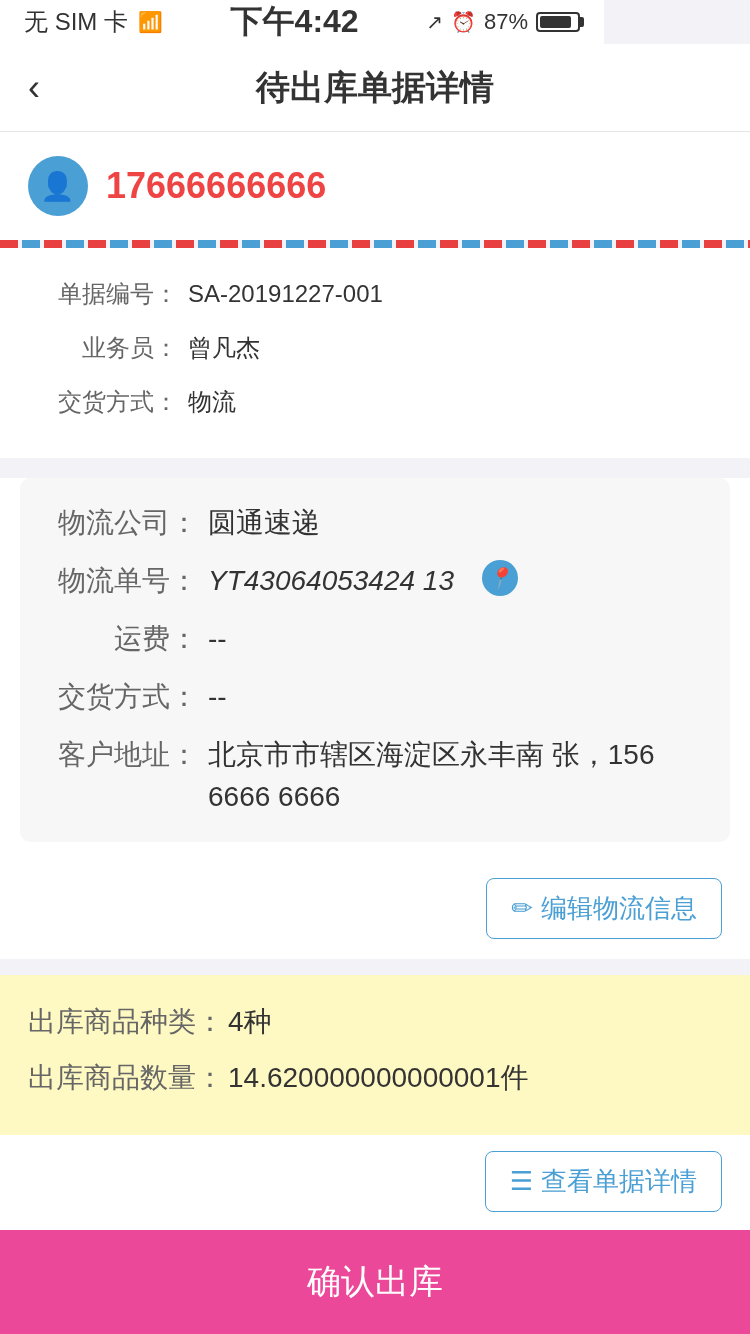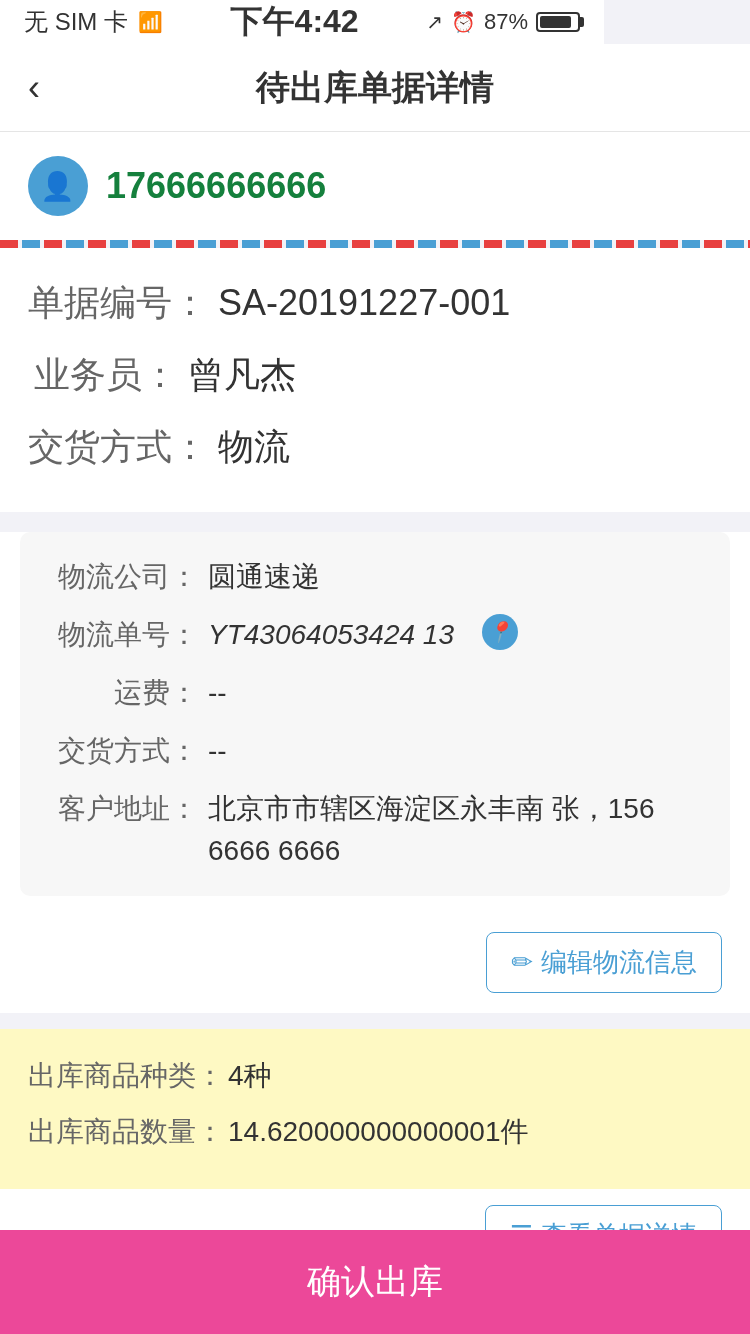--- a/index.html
+++ b/index.html
@@ -92,21 +92,21 @@
       border-radius: 50%;
       background: #4a9fd4;
       display: flex; align-items: center; justify-content: center;
       color: #fff;
       font-size: 28px;
       flex-shrink: 0;
     }
     .customer-phone {
       font-size: 36px;
       font-weight: 600;
-      color: #15803d;
+      color: #ef4444;
     }
 
     
     .dashed-divider {
       width: 750px;
       height: 8px;
       background: repeating-linear-gradient(
         90deg,
         #e84040 0px, #e84040 18px,
         transparent 18px, transparent 22px,
@@ -118,21 +118,21 @@
     
     .info-section {
       background: #fff;
       padding: 28px 28px 20px 28px;
       margin-top: 0;
     }
     .info-row {
       display: flex;
       align-items: flex-start;
       margin-bottom: 18px;
-      font-size: 36px;
+      font-size: 24px;
       line-height: 1.5;
     }
     .info-label {
       color: #666;
       min-width: 160px;
       text-align: right;
       padding-right: 10px;
       flex-shrink: 0;
     }
     .info-value {

